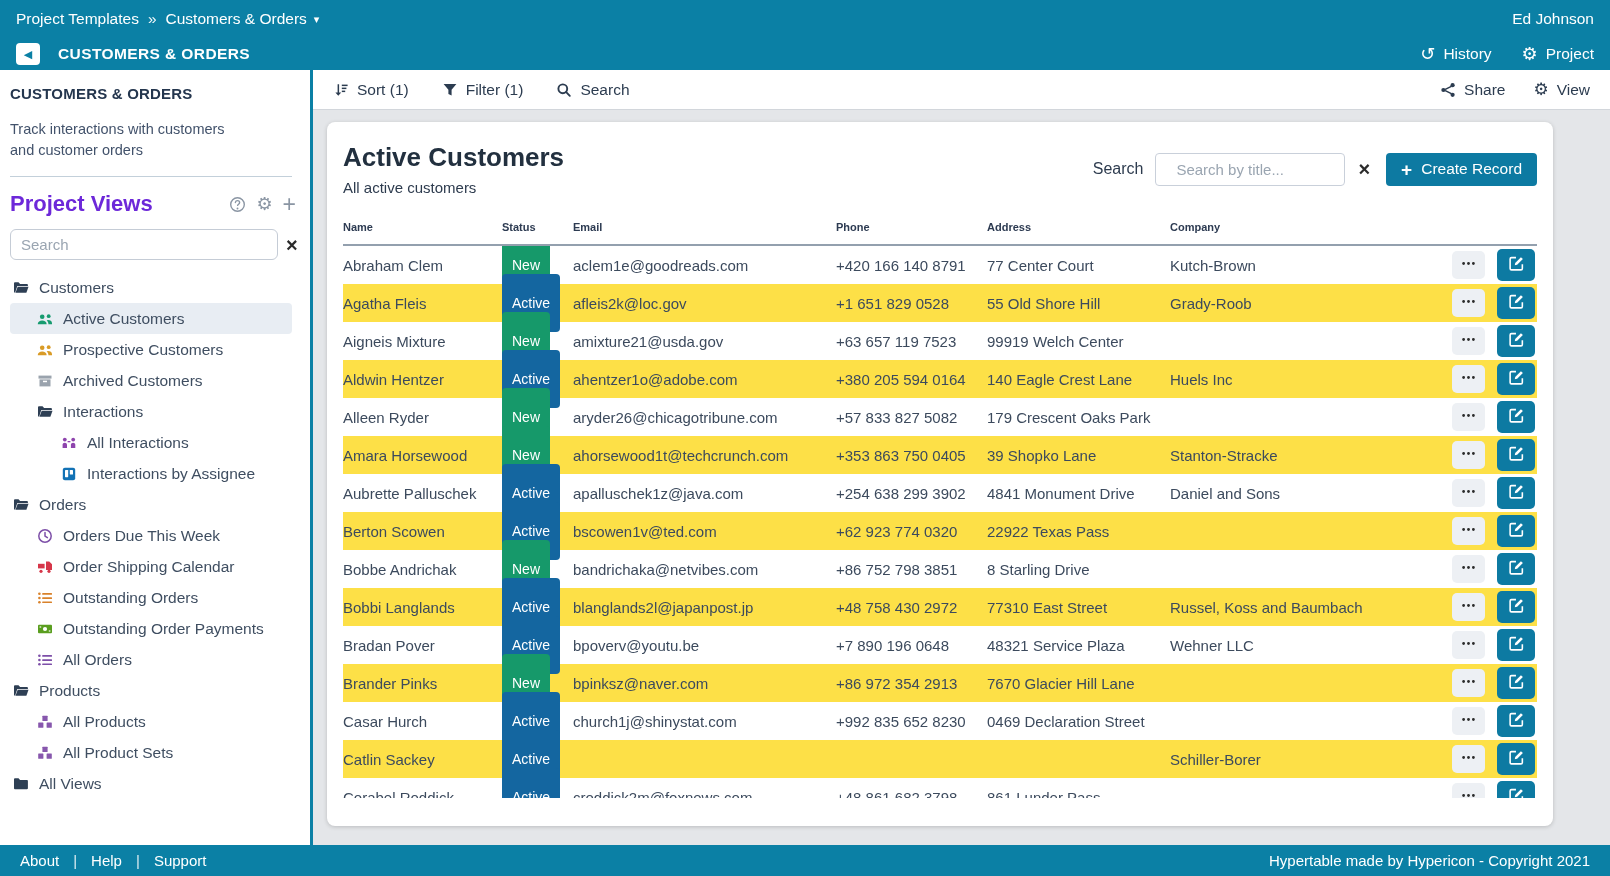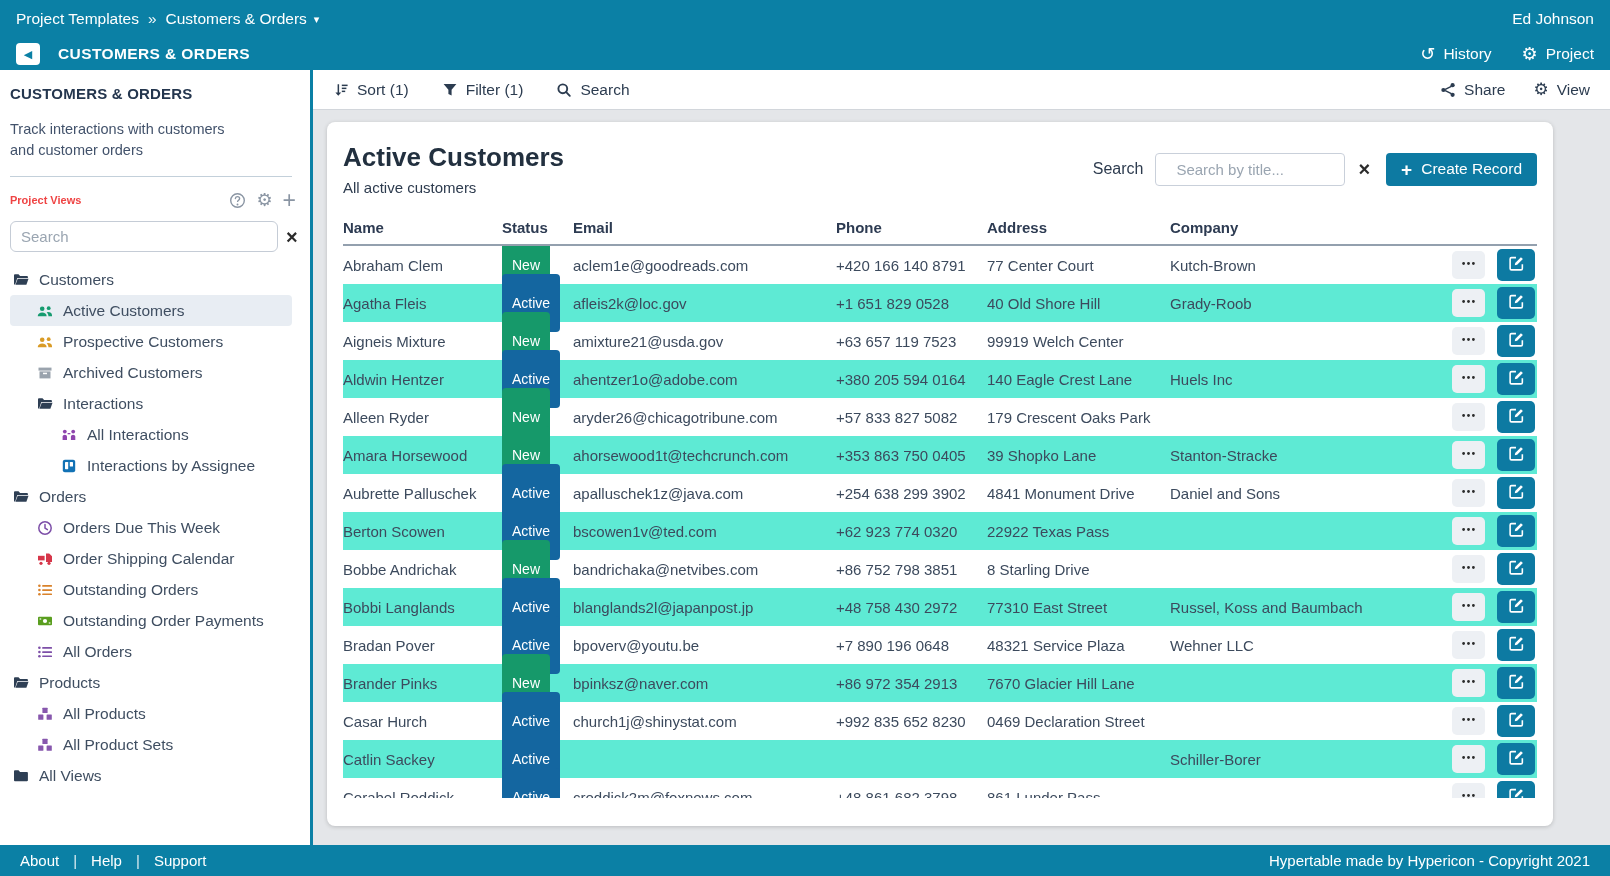--- a/index.html
+++ b/index.html
@@ -23,21 +23,21 @@
 
   
   .body { flex:1 1 auto; display:flex; min-height:0; }
 
   
   .sidebar { flex:0 0 313px; background:#fff; border-right:3px solid #0b80a5; padding:15px 10px 0 10px; overflow:hidden; }
   .sb-title { color:#24364e; font-size:15px; font-weight:700; letter-spacing:.2px; }
   .sb-desc { color:#42526b; font-size:14.5px; line-height:1.45; margin-top:17px; padding-right:55px; }
   .sb-divider { border:none; border-top:1px solid #c3d0da; margin:15px 8px 14px 0; }
   .pv-row { display:flex; align-items:center; margin:2px 4px 12px 0; }
-  .pv-title { color:#ef4444; font-size:11px; font-weight:700; }
+  .pv-title { color:#6d28d9; font-size:22px; font-weight:700; }
   .pv-icons { margin-left:auto; display:flex; align-items:center; gap:10px; color:#8a95a3; }
   .pv-icons .icon16 { width:17px; height:17px; display:inline-block; cursor:pointer; }
   .pv-plus { font-size:23px; line-height:17px; cursor:pointer; font-weight:400; }
   .pv-gear { font-size:18px; line-height:1; cursor:pointer; }
   .sb-search-row { display:flex; align-items:center; margin-bottom:12px; }
   .sb-search { width:268px; height:31px; border:1px solid #c5ccd6; border-radius:6px; padding:0 10px;
     font-size:15px; color:#3c4a5d; outline:none; font-family:inherit; }
   .sb-search::placeholder { color:#9aa5b1; }
   .sb-clear { margin-left:8px; font-size:20px; font-weight:700; color:#2b2b2b; cursor:pointer; line-height:1; }
 
@@ -71,24 +71,24 @@
   .search-label { font-size:16px; color:#2d3b4e; margin-right:12px; }
   .title-search { width:190px; height:33px; border:1px solid #c9d0da; border-radius:4px; padding:0 20px;
     font-size:15px; color:#3c4a5d; outline:none; font-family:inherit; }
   .title-search::placeholder { color:#9aa5b1; }
   .clear-x { margin:0 16px 0 13px; font-size:20px; font-weight:700; color:#2b2b2b; cursor:pointer; line-height:1; }
   .create-btn { height:33px; background:#0d7aa2; color:#fff; border:none; border-radius:4px; padding:0 15px;
     font-size:15.5px; font-family:inherit; display:flex; align-items:center; gap:9px; cursor:pointer; }
   .create-plus { font-size:19px; font-weight:700; line-height:1; }
 
   .grid-cols { display:grid; grid-template-columns:159px 71px 263px 151px 183px 1fr 100px; align-items:center; }
-  .thead { margin-top:14px; height:36px; border-bottom:2px solid #93a0ae; font-weight:700; font-size:15px; color:#2d3b52; }
+  .thead { margin-top:14px; height:36px; border-bottom:2px solid #93a0ae; font-weight:700; font-size:11px; color:#2d3b52; }
   .tbody { height:552px; overflow:hidden; }
   .trow { height:38px; font-size:15px; color:#3c4a5d; }
-  .trow.even { background:#5eead4; }
+  .trow.even { background:#fde047; }
   .cell { padding-right:10px; white-space:nowrap; overflow:hidden; text-overflow:ellipsis; }
   .badge { display:inline-block; color:#fff; font-size:14px; padding:21px 10px; border-radius:4px; }
   .cell.actions { display:flex; justify-content:flex-end; align-items:center; gap:12px; padding-right:2px; overflow:visible; }
   .btn-ellipsis { width:33px; height:28px; background:#edf0f4; border:none; border-radius:5px; cursor:pointer;
     display:flex; align-items:center; justify-content:center; color:#2b2b2b; }
   .btn-ellipsis svg { width:17px; height:17px; }
   .btn-edit { width:38px; height:32px; background:#0d7aa2; border:none; border-radius:5px; cursor:pointer;
     display:flex; align-items:center; justify-content:center; }
   .btn-edit svg { width:17px; height:17px; }
 
@@ -421,21 +421,21 @@
                       <path d="M6.4 9.6l.4-2.1L12.2 2l1.8 1.8-5.4 5.4z" fill="#fff" stroke="none"></path>
                     </svg></span>
                 </button>
               </div>
             </div>
             <div class="trow grid-cols even">
               <div class="cell">Agatha Fleis</div>
               <div class="cell"><span class="badge" style="background: rgb(20, 102, 160);">Active</span></div>
               <div class="cell">afleis2k@loc.gov</div>
               <div class="cell">+1 651 829 0528</div>
-              <div class="cell">40 Old Shore Hill</div>
+              <div class="cell">55 Old Shore Hill</div>
               <div class="cell">Grady-Roob</div>
               <div class="cell actions">
                 <button class="btn-ellipsis">
                   <span><svg viewBox="0 0 16 16" fill="currentColor">
                       <circle cx="3.4" cy="8" r="1.3"></circle>
                       <circle cx="8" cy="8" r="1.3"></circle>
                       <circle cx="12.6" cy="8" r="1.3"></circle>
                     </svg></span>
                 </button>
                 <button class="btn-edit">

